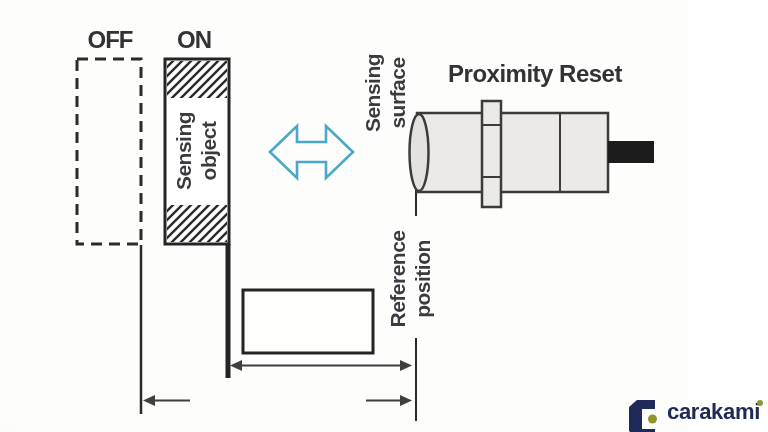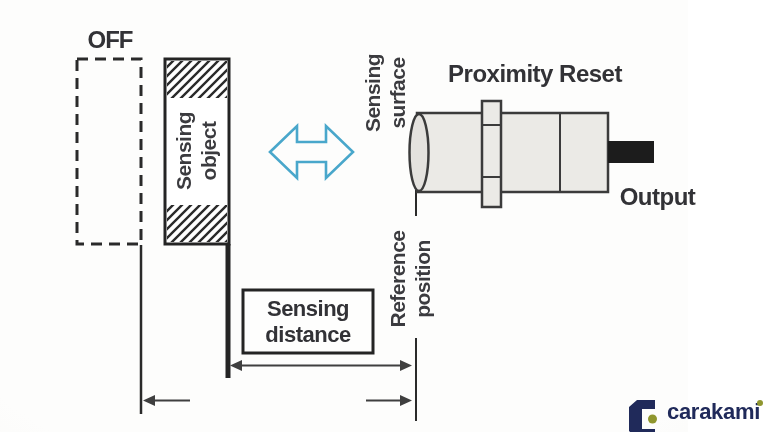--- a/index.html
+++ b/index.html
@@ -95,33 +95,31 @@
 
     <g stroke="#3f3f3f" stroke-width="2" fill="#3f3f3f">
       <line x1="152" y1="400.5" x2="190" y2="400.5"></line>
       <polygon points="143,400.5 155,395 155,406" stroke="none"></polygon>
       <line x1="366" y1="400.5" x2="403" y2="400.5"></line>
       <polygon points="412,400.5 400,395 400,406" stroke="none"></polygon>
     </g>
   </svg>
 
   <div class="lbl lbl-state" style="left:78px;top:27px;">OFF</div>
+  <div class="lbl lbl-state" style="left:162px;top:27px;">ON</div>
 
   <div class="vlabel v-object">Sensing
 object</div>
   <div class="vlabel v-surface">Sensing
 surface</div>
   <div class="vlabel v-reference">Reference
 position</div>
 
   <div class="lbl lbl-prox">Proximity Reset</div>
-  <div class="lbl lbl-output">Output</div>
 
-  <div class="dim-box-label">Sensing
-distance</div>
 
   <div class="logo">
     <svg width="34" height="44" viewBox="0 0 34 44">
       <path d="M9,4 L27,4 L27,13 L14,13 L14,33 L27,33 L27,42 L9,42 L1,35 L1,11 Z" fill="#202a5a"></path>
       <circle cx="24.5" cy="23" r="4.5" fill="#8f962e"></circle>
     </svg>
     <span class="logo-text">carakami</span>
     <span class="logo-idot"></span>
   </div>
 

